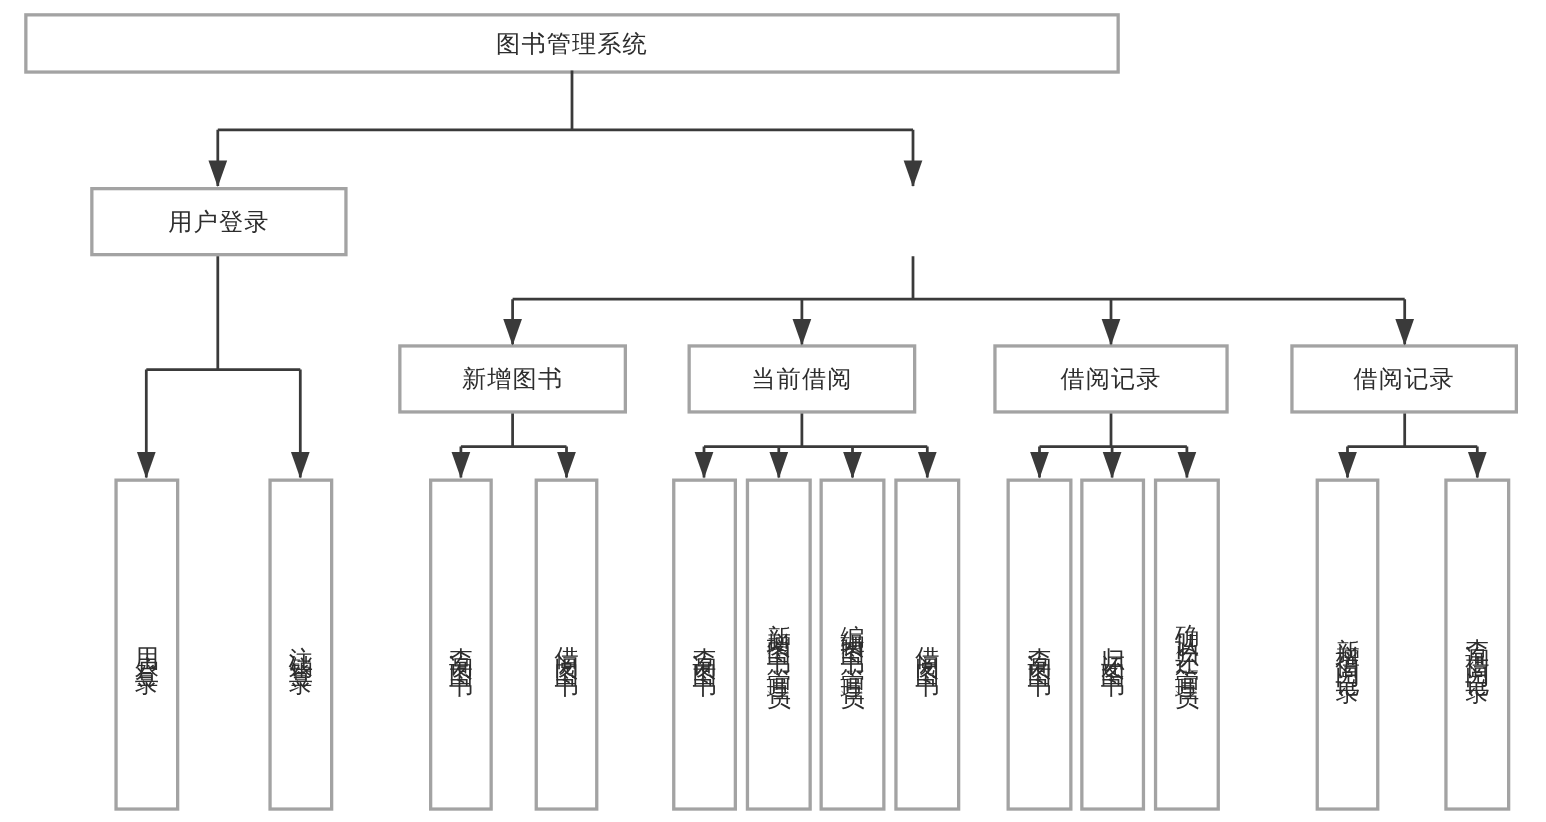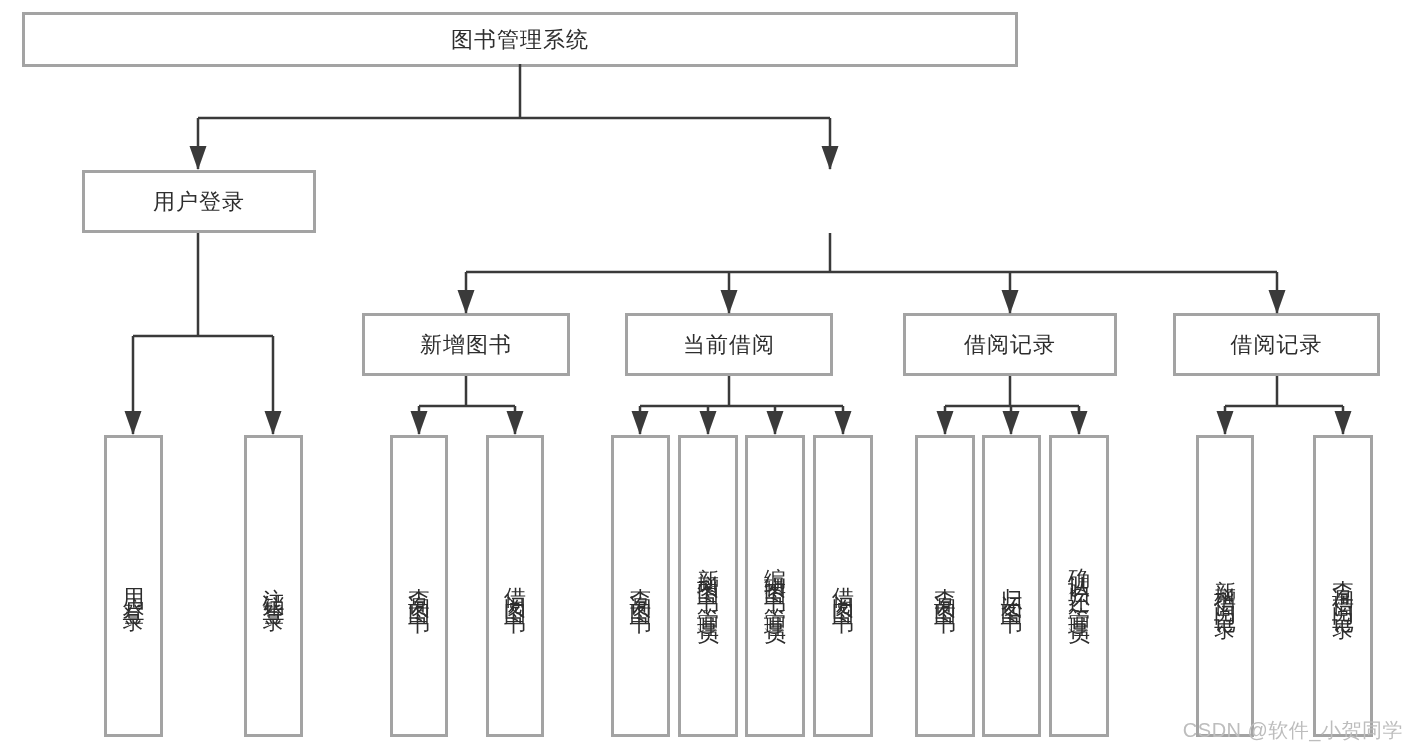--- a/index.html
+++ b/index.html
@@ -165,15 +165,14 @@
     <span class="vlbl">确认归还（管理员）</span>
   </div>
 
   <div class="box" style="left:1196px; top:435px; width:58px; height:302px">
     <span class="vlbl">新增借阅记录</span>
   </div>
   <div class="box" style="left:1313px; top:435px; width:60px; height:302px">
     <span class="vlbl">查询借阅记录</span>
   </div>
 
-  <div id="watermark">CSDN @软件_小贺同学</div>
 
 </div>
 
 </body></html>

